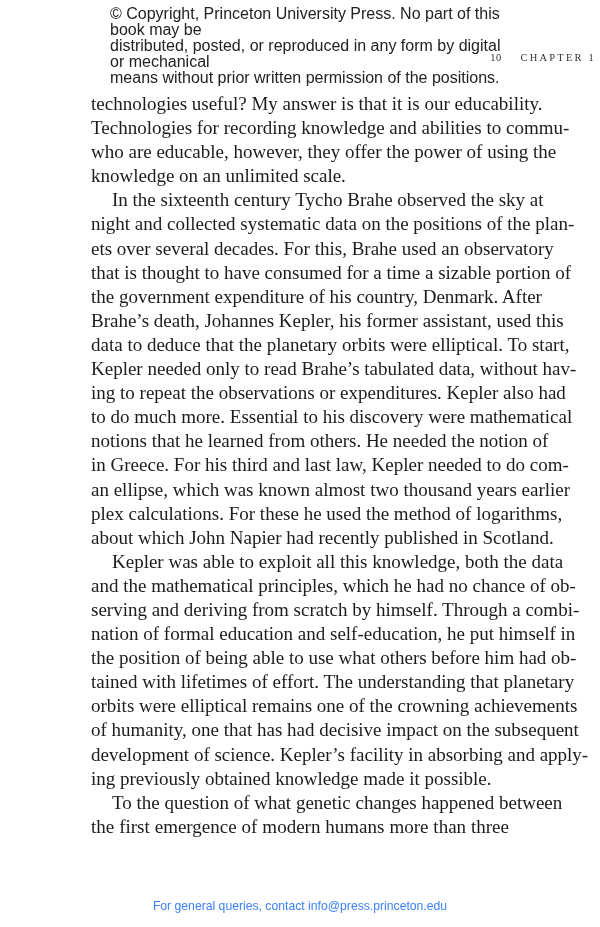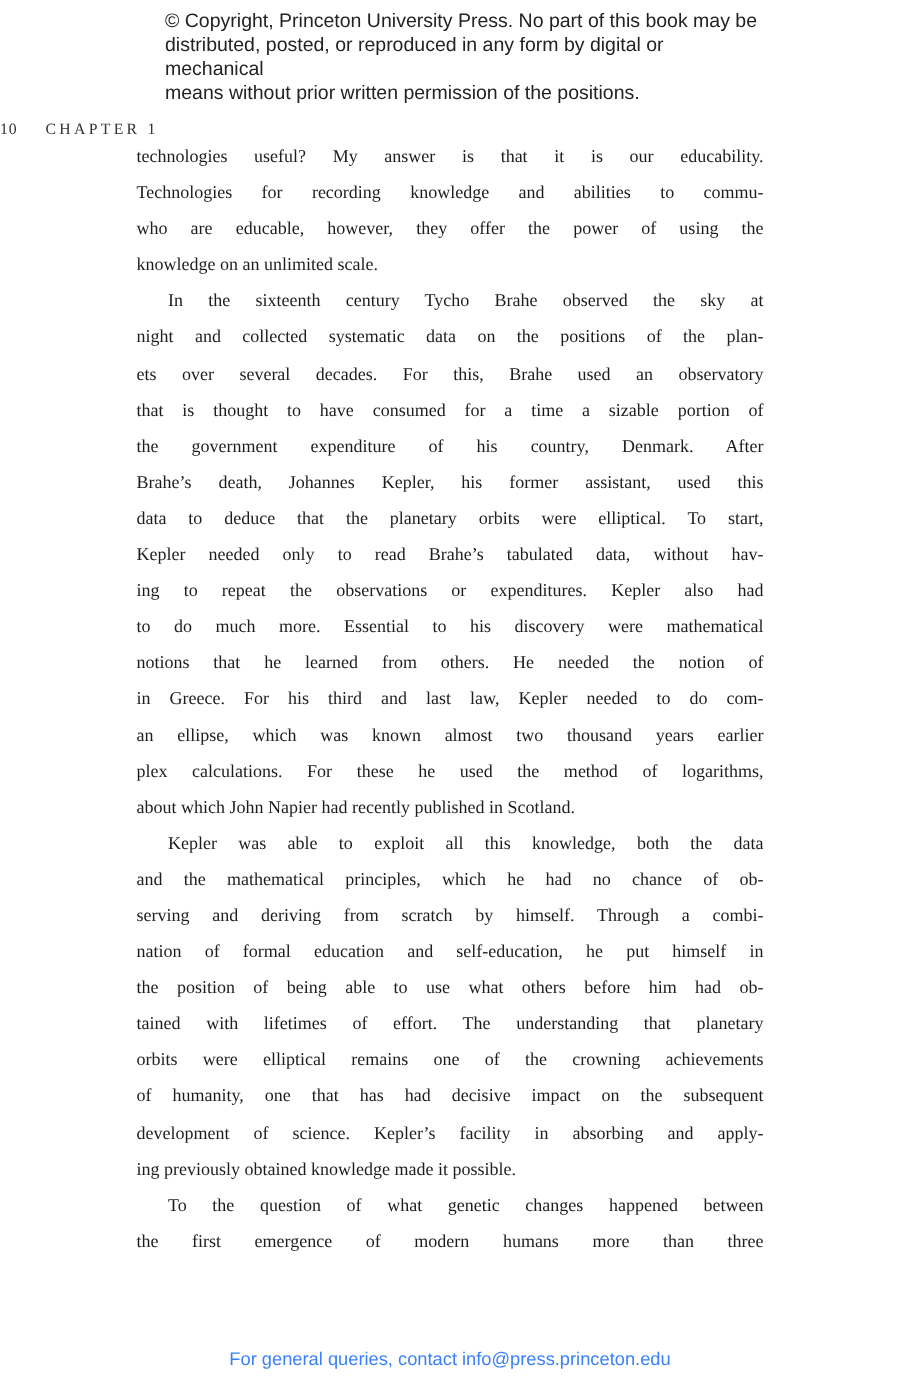--- a/index.html
+++ b/index.html
@@ -1,28 +1,28 @@
 <!DOCTYPE html>
 <html><head>
 <meta charset="utf-8">
 <style>
   html, body { margin: 0; padding: 0; background: #ffffff; }
   body { width: 600px; height: 927px; position: relative; overflow: hidden; color: #1a1a1a; }
   .notice {
     position: absolute; left: 110px; top: 6px; width: 400px;
-    font-family: "Liberation Sans", sans-serif; font-size: 13px; line-height: 16px; color: #222;
+    font-family: "Liberation Sans", sans-serif; font-size: 16px; line-height: 16px; color: #222;
   }
   .running-head {
-    position: absolute; left: 0; width: 596px; top: 81px; text-align: left;
+    position: absolute; left: 0; width: 596px; top: 52px; text-align: right;
     font-family: "Liberation Serif", serif; font-size: 10.5px; letter-spacing: 2.2px; color: #333;
   }
   .running-head .num { margin-right: 14px; letter-spacing: 0.5px; }
   .body-text {
     position: absolute; left: 91px; top: 92px; width: 418px;
-    font-family: "Liberation Serif", serif; font-size: 12px; line-height: 24.1px; color: #1c1c1c;
+    font-family: "Liberation Serif", serif; font-size: 19px; line-height: 24.1px; color: #1c1c1c;
   }
   .line { display: block; white-space: nowrap; text-align: justify; text-align-last: justify; height: 24.1px; }
   .line.last { text-align-last: left; }
   .line.indent { padding-left: 21px; }
   .footer {
     position: absolute; left: 0; width: 600px; top: 899px; text-align: center;
     font-family: "Liberation Sans", sans-serif; font-size: 12.2px; color: #3b82f6;
   }
 </style>
 </head>

